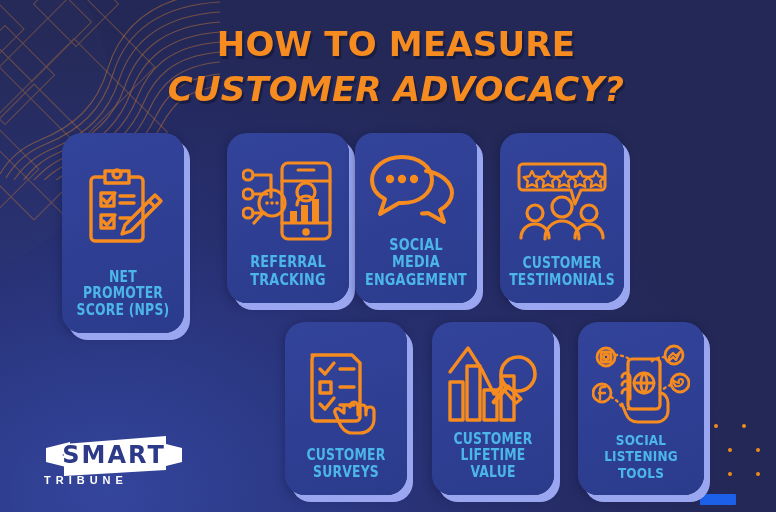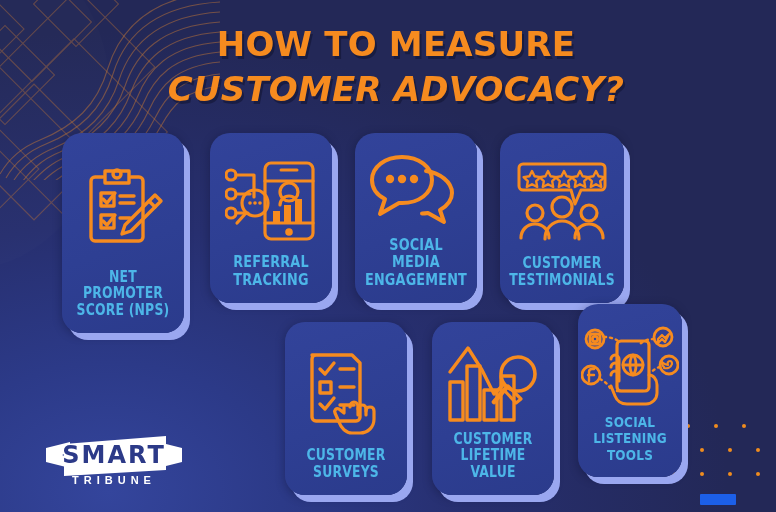--- a/index.html
+++ b/index.html
@@ -72,38 +72,37 @@
     font-weight:bold;
     font-size:15.5px;
     line-height:1.12;
     letter-spacing:0.2px;
     padding:0 4px 14px 4px;
     transform:scaleX(.92);
     white-space:pre-line;
   }
   
   #card-nps   { left:62px;  top:133px; width:122px; height:200px; }
-  #card-ref   { left:210px; top:133px; width:122px; height:170px; }
-  #card-soc   { left:355px; top:133px; width:122px; height:170px; }
+  #card-ref   { left:227px; top:133px; width:122px; height:170px; }
+  #card-soc   { left:355px; top:133px; width:122px; height:170px;border-radius:18px; }
   #card-tes   { left:500px; top:133px; width:124px; height:170px; }
   
   #card-sur   { left:285px; top:322px; width:122px; height:173px; }
   #card-clv   { left:432px; top:322px; width:122px; height:173px; }
-  #card-lis   { left:578px; top:304px; width:104px; height:173px; }
+  #card-lis   { left:578px; top:322px; width:126px; height:173px; }
 
   #card-nps .label, #card-tes .label, #card-sur .label, #card-clv .label { font-size:15px; }
   #card-lis .label { font-size:14.6px; }
 
   
   .logo {
     position:absolute; left:44px; top:430px; width:140px; height:58px;
   }
   .logo-sub {
     position:absolute; left:44px; top:474px; width:140px;
-    text-align:center;
     color:#ffffff;
     font-family:"Liberation Sans", sans-serif;
     font-size:11px; font-weight:bold;
     letter-spacing:5px;
   }
 </style>
 </head>
 <body>
 
 <div id="stage">

